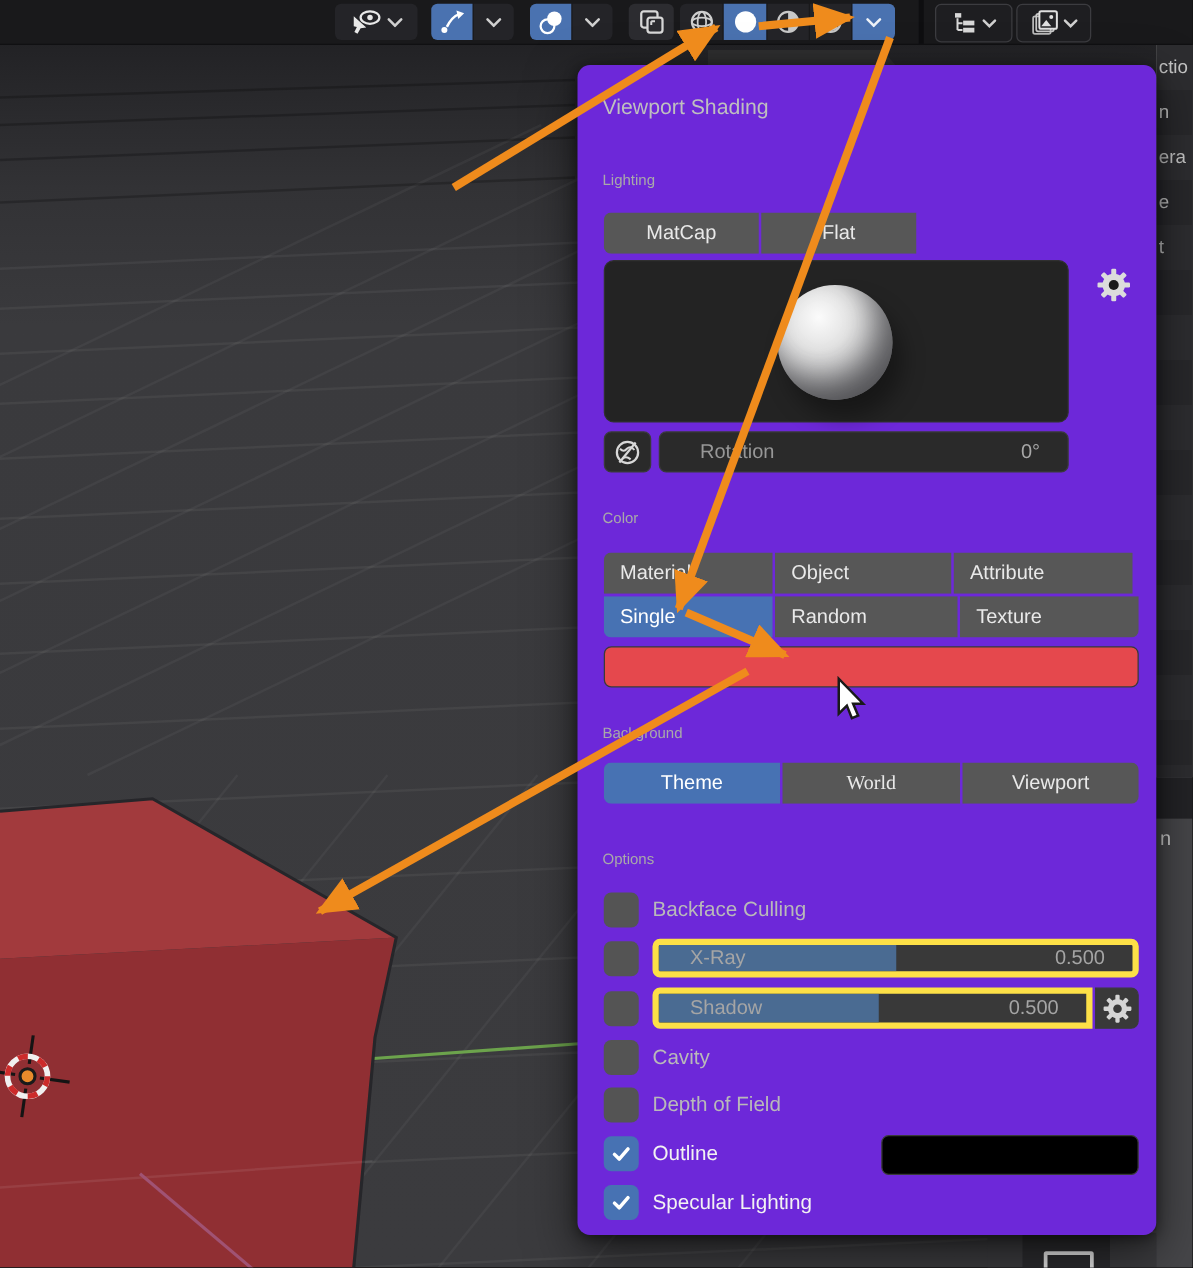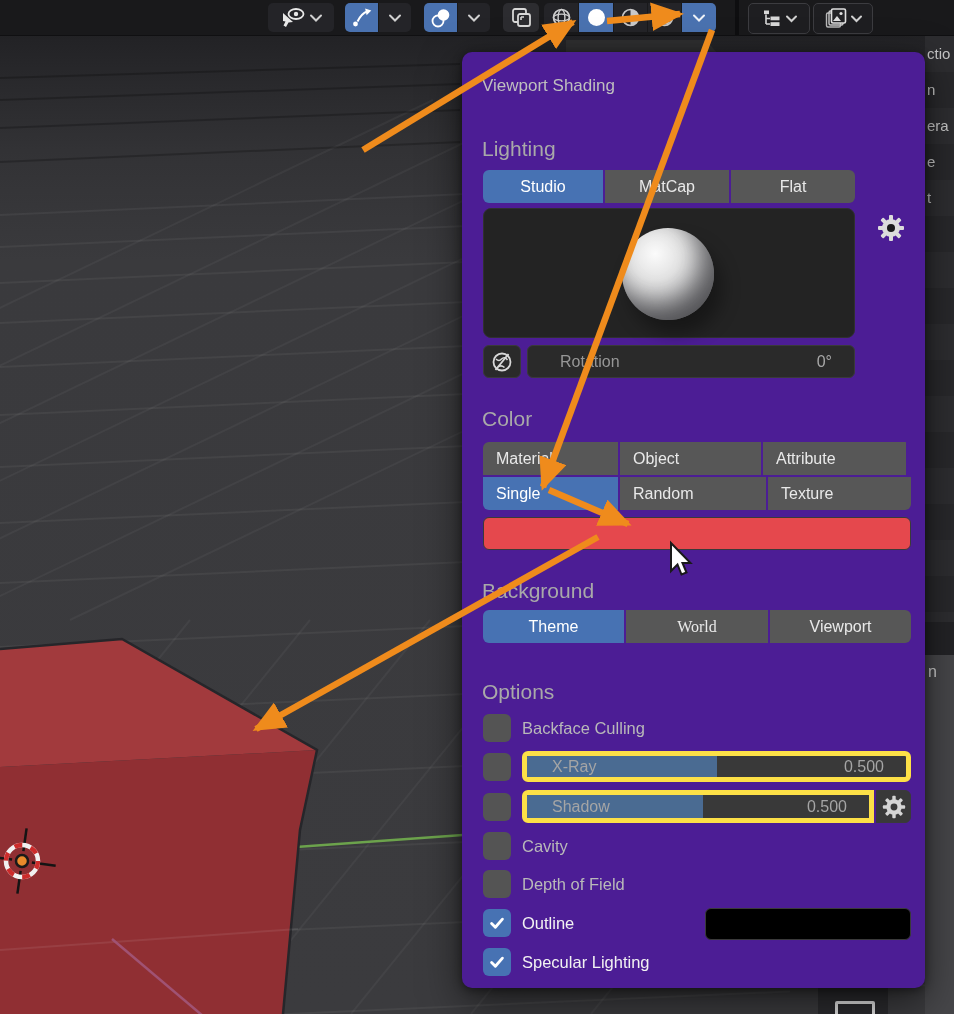--- a/index.html
+++ b/index.html
@@ -15,25 +15,25 @@
   .hbtn{position:absolute;top:3px;height:29px;background:#242428;border-radius:5px;display:flex;align-items:center;justify-content:center;}
   .hcell{position:absolute;top:3px;height:29px;background:#242428;display:flex;align-items:center;justify-content:center;}
   .blue{background:#4a72b0 !important;}
   .rL{border-radius:5px 0 0 5px;} .rR{border-radius:0 5px 5px 0;}
   .outlined{background:#1e1e21;border:1px solid #3c3c40;}
   #hsep{left:735px;top:0;width:4px;height:35px;background:#0e0e10;}
   
   .orow{position:relative;width:29px;height:36px;color:#c6c6c6;font-size:15px;line-height:36px;padding-left:2px;box-sizing:border-box;}
   .orow.lt{background:#2d2d30;} .orow.dk{background:#28282b;}
   
-  #panel{left:462px;top:52px;width:463px;height:936px;background:#4c1d95;border-radius:10px;
+  #panel{left:462px;top:52px;width:463px;height:936px;background:#6d28d9;border-radius:10px;
          box-shadow:0 14px 40px rgba(0,0,0,.55),0 2px 10px rgba(0,0,0,.45);}
   #panel-connector{left:566px;top:40px;width:152px;height:14px;background:#2e2e2f;
          clip-path:polygon(0 0,92% 0,100% 100%,0 100%);}
-  .plabel{position:absolute;color:#a9a9a9;font-size:21px;}
+  .plabel{position:absolute;color:#a9a9a9;font-size:12px;}
   .ptitle{position:absolute;color:#bfbfbf;font-size:17px;}
   .seg{position:absolute;display:flex;gap:2px;border-radius:6px;overflow:hidden;}
   .seg .cell{background:#575757;color:#e9e9e9;font-size:16px;display:flex;align-items:center;justify-content:center;height:33px;}
   .seg .cell.left{justify-content:flex-start;padding-left:13px;box-sizing:border-box;}
   .seg .cell.sel{background:#4772b3;color:#ffffff;}
   .preview{position:absolute;left:21px;top:156px;width:372px;height:130px;background:#232323;border:1px solid #303030;border-radius:8px;box-sizing:border-box;}
   .sphere{position:absolute;left:160px;top:176px;width:92px;height:92px;border-radius:50%;
      background:radial-gradient(circle at 36% 28%,#fbfbfb,#e2e2e2 30%,#b4b4b6 62%,#97979a 78%,#808083 95%);
      box-shadow:inset -12px -16px 22px rgba(35,35,38,.55), 8px 14px 18px rgba(0,0,0,.35);}
   .widget{position:absolute;background:#2a2a2a;border:1px solid #3a3a3a;border-radius:6px;box-sizing:border-box;}
@@ -255,21 +255,20 @@
       <div class="abs" style="left:17px;top:13px;width:34px;height:16px;border:3px solid #e2e2e2;border-radius:2px;"></div>
     </div>
   </div>
 
   <div class="abs" id="panel-connector"></div>
   <div class="abs" id="panel">
     <div class="ptitle" style="left:20px;top:24px;">Viewport Shading</div>
 
     <div class="plabel" style="left:20px;top:85px;">Lighting</div>
     <div class="seg" style="left:21px;top:118px;width:372px;">
-      <div class="cell sel" style="width:120px;">Studio</div>
       <div class="cell" style="width:124px;">MatCap</div>
       <div class="cell" style="width:124px;">Flat</div>
     </div>
     <div class="preview"></div>
     <div class="sphere"></div>
 
     <svg class="abs" style="left:415px;top:162px;" width="28" height="28" viewBox="0 0 28 28">
       <g fill="#dcdcdc">
         <rect x="12" y="1" width="4" height="6" rx="1" transform="rotate(0 14 14)"></rect>
         <rect x="12" y="1" width="4" height="6" rx="1" transform="rotate(45 14 14)"></rect>

